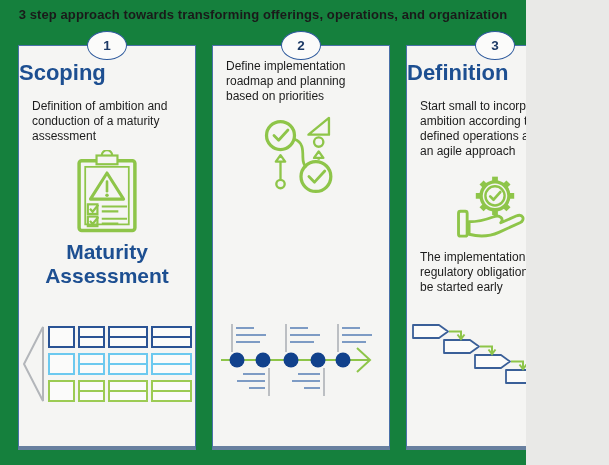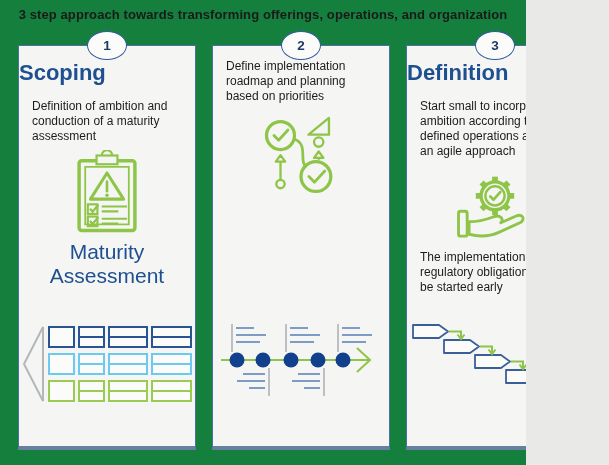--- a/index.html
+++ b/index.html
@@ -35,21 +35,21 @@
   }
   .desc {
     margin:13px 13px 0; font-size:12px; line-height:1.25; color:#1c1c1c;
   }
   .icon-wrap { display:flex; justify-content:center; }
   .iw-1 { margin-top:6px; }
   .iw-2 { margin-top:10px; }
   .iw-3 { margin-top:8px; }
   .label {
     margin-top:4px; text-align:center;
-    font-size:21px; font-weight:normal; color:#1d4f91; line-height:1.15;
+    font-size:21px; font-weight:bold; color:#1d4f91; line-height:1.15;
   }
   .note { margin-top:8px; }
   .diagram {
     position:absolute; left:0; right:0;
     display:flex; justify-content:center;
   }
   .dg-1 { bottom:42px; }
   .dg-2 { bottom:48px; }
   .dg-3 { bottom:42px; }
 </style>

